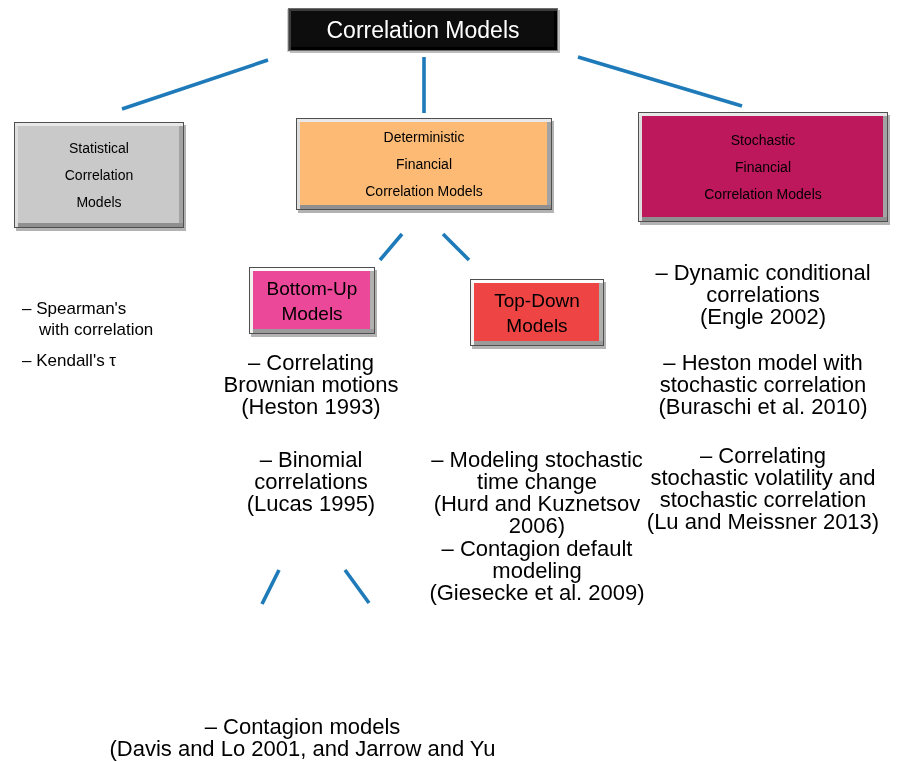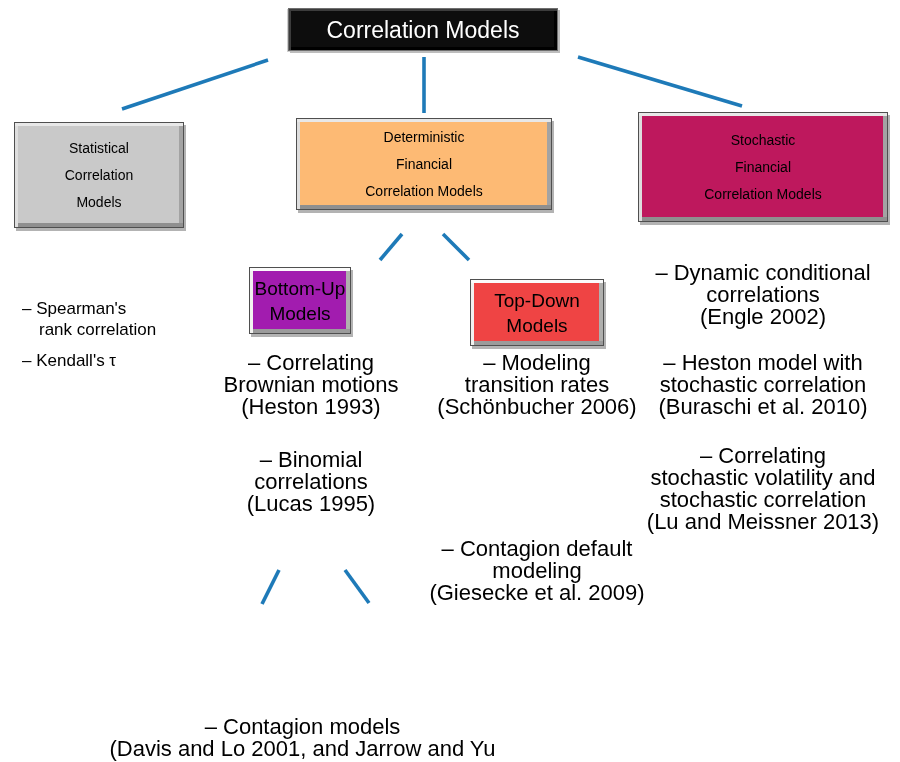--- a/index.html
+++ b/index.html
@@ -56,42 +56,42 @@
 Models</div>
 
   <div class="node node-l2" style="left: 296px; top: 118px; width: 256px; height: 92px; background: #fdba74;">Deterministic
 Financial
 Correlation Models</div>
 
   <div class="node node-l2" style="left: 638px; top: 112px; width: 250px; height: 110px; background: #be185d;">Stochastic
 Financial
 Correlation Models</div>
 
-  <div class="node node-l3" style="left: 249px; top: 267px; width: 102px; height: 67px; background: #a21caf;">Bottom-Up
+  <div class="node node-l3" style="left: 249px; top: 267px; width: 126px; height: 67px; background: #ec4899;">Bottom-Up
 Models</div>
 
   <div class="node node-l3" style="left: 470px; top: 279px; width: 134px; height: 67px; background: #ef4444;">Top-Down
 Models</div>
 
   <div class="sitem" style="left:22px;top:298px;">– Spearman's
-rank correlation</div>
+with correlation</div>
   <div class="sitem" style="left:22px;top:350px;">– Kendall's τ</div>
 
   <div class="titem" style="left:211px;top:352px;width:200px;">– Correlating
 Brownian motions
 (Heston 1993)</div>
   <div class="titem" style="left:211px;top:449px;width:200px;">– Binomial
 correlations
 (Lucas 1995)</div>
   <div class="titem" style="left:90px;top:716px;width:425px;">– Contagion models
 (Davis and Lo 2001, and Jarrow and Yu 2001)</div>
 
-  <div class="titem" style="left:412px;top:352px;width:250px;">– Modeling
-transition rates
-(Schönbucher 2006)</div>
+  <div class="titem" style="left:412px;top:449px;width:250px;">– Modeling stochastic
+time change
+(Hurd and Kuznetsov 2006)</div>
   <div class="titem" style="left:412px;top:538px;width:250px;">– Contagion default
 modeling
 (Giesecke et al. 2009)</div>
 
   <div class="titem" style="left:638px;top:262px;width:250px;">– Dynamic conditional
 correlations
 (Engle 2002)</div>
   <div class="titem" style="left:638px;top:352px;width:250px;">– Heston model with
 stochastic correlation
 (Buraschi et al. 2010)</div>

